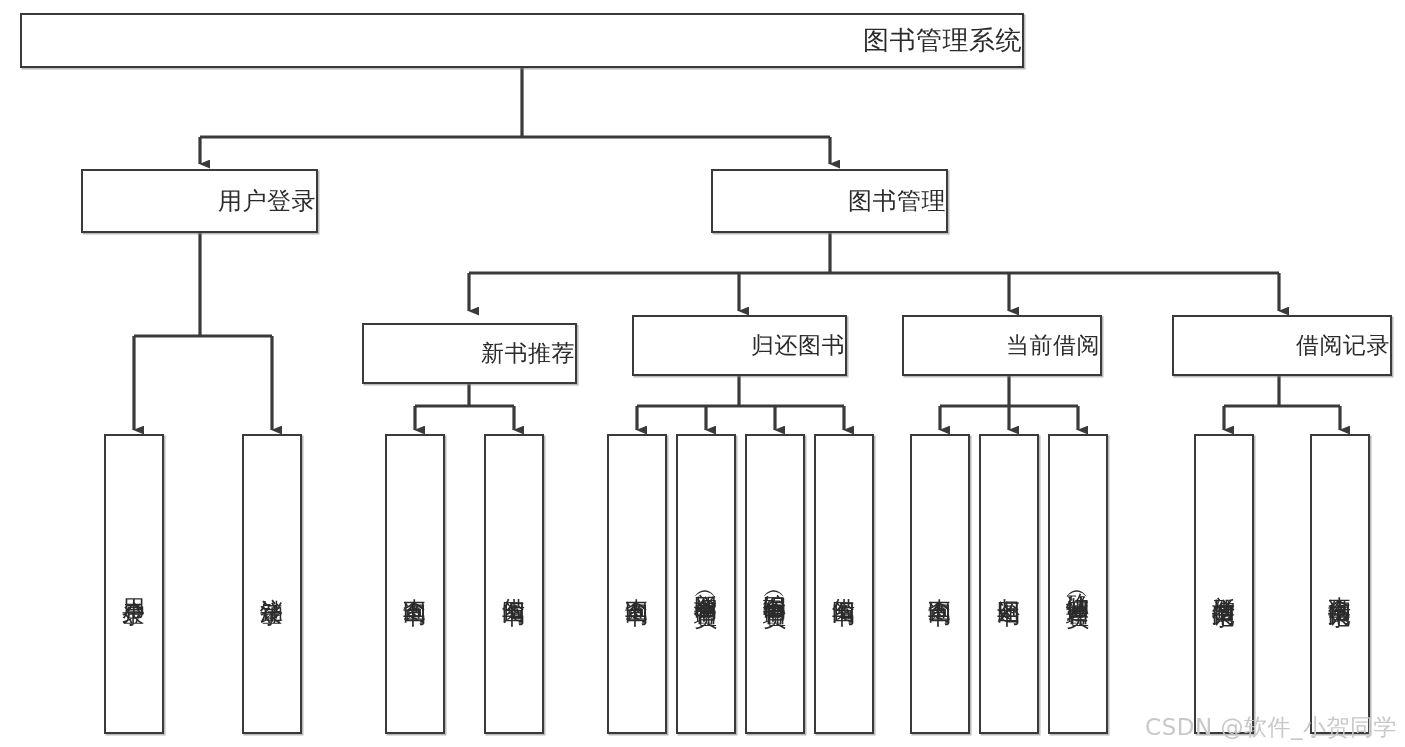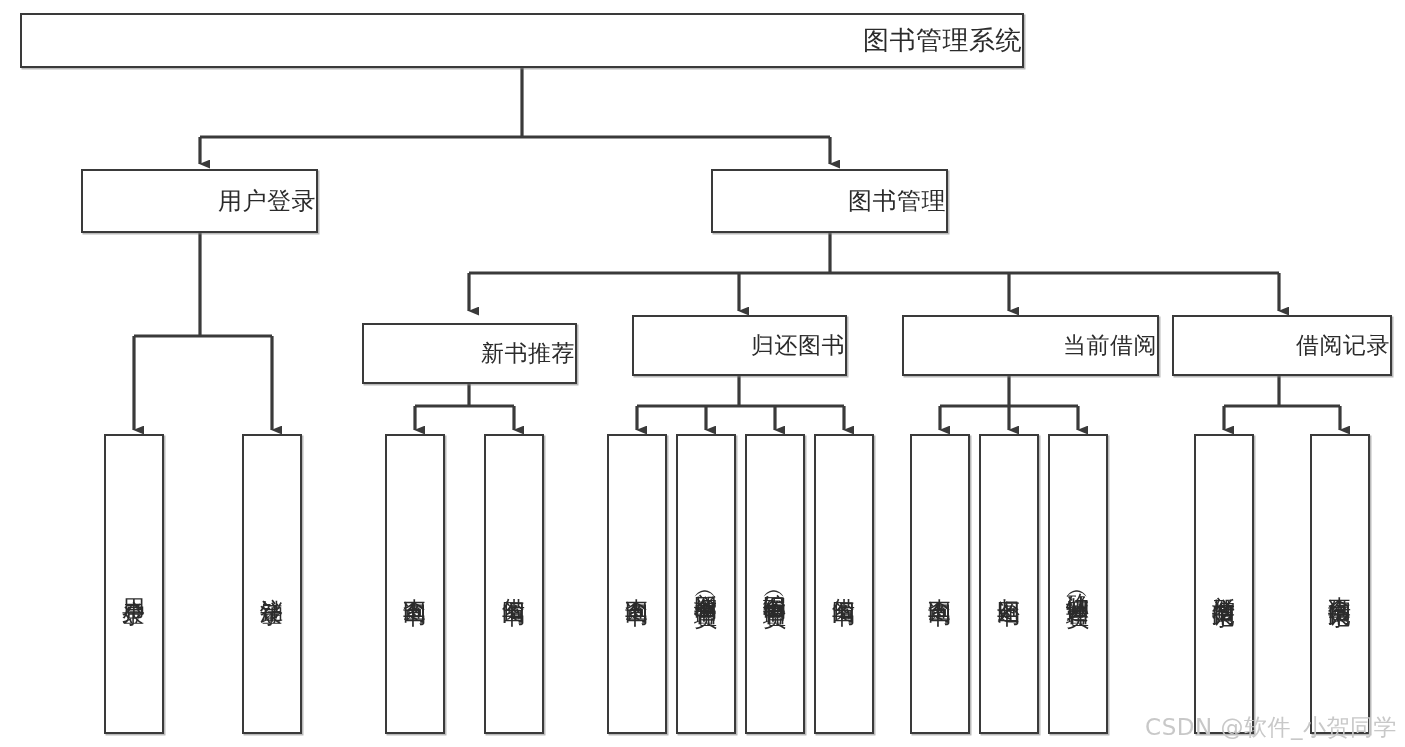--- a/index.html
+++ b/index.html
@@ -147,21 +147,21 @@
   </div>
 
   <div class="node h h-sub" style="left:362px; top:323px; width:215px; height:61px;">
     <span class="lbl">新书推荐</span>
   </div>
 
   <div class="node h h-sub" style="left:632px; top:315px; width:215px; height:61px;">
     <span class="lbl">归还图书</span>
   </div>
 
-  <div class="node h h-sub" style="left:902px; top:315px; width:257px; height:61px;">
+  <div class="node h h-sub" style="left:902px; top:315px; width:200px; height:61px;">
     <span class="lbl">当前借阅</span>
   </div>
 
   <div class="node h h-sub" style="left:1172px; top:315px; width:220px; height:61px;">
     <span class="lbl">借阅记录</span>
   </div>
 
   <div class="node v" style="left:104px; top:434px; width:60px; height:300px;">
     <span class="lbl">用户登录</span>
   </div>

